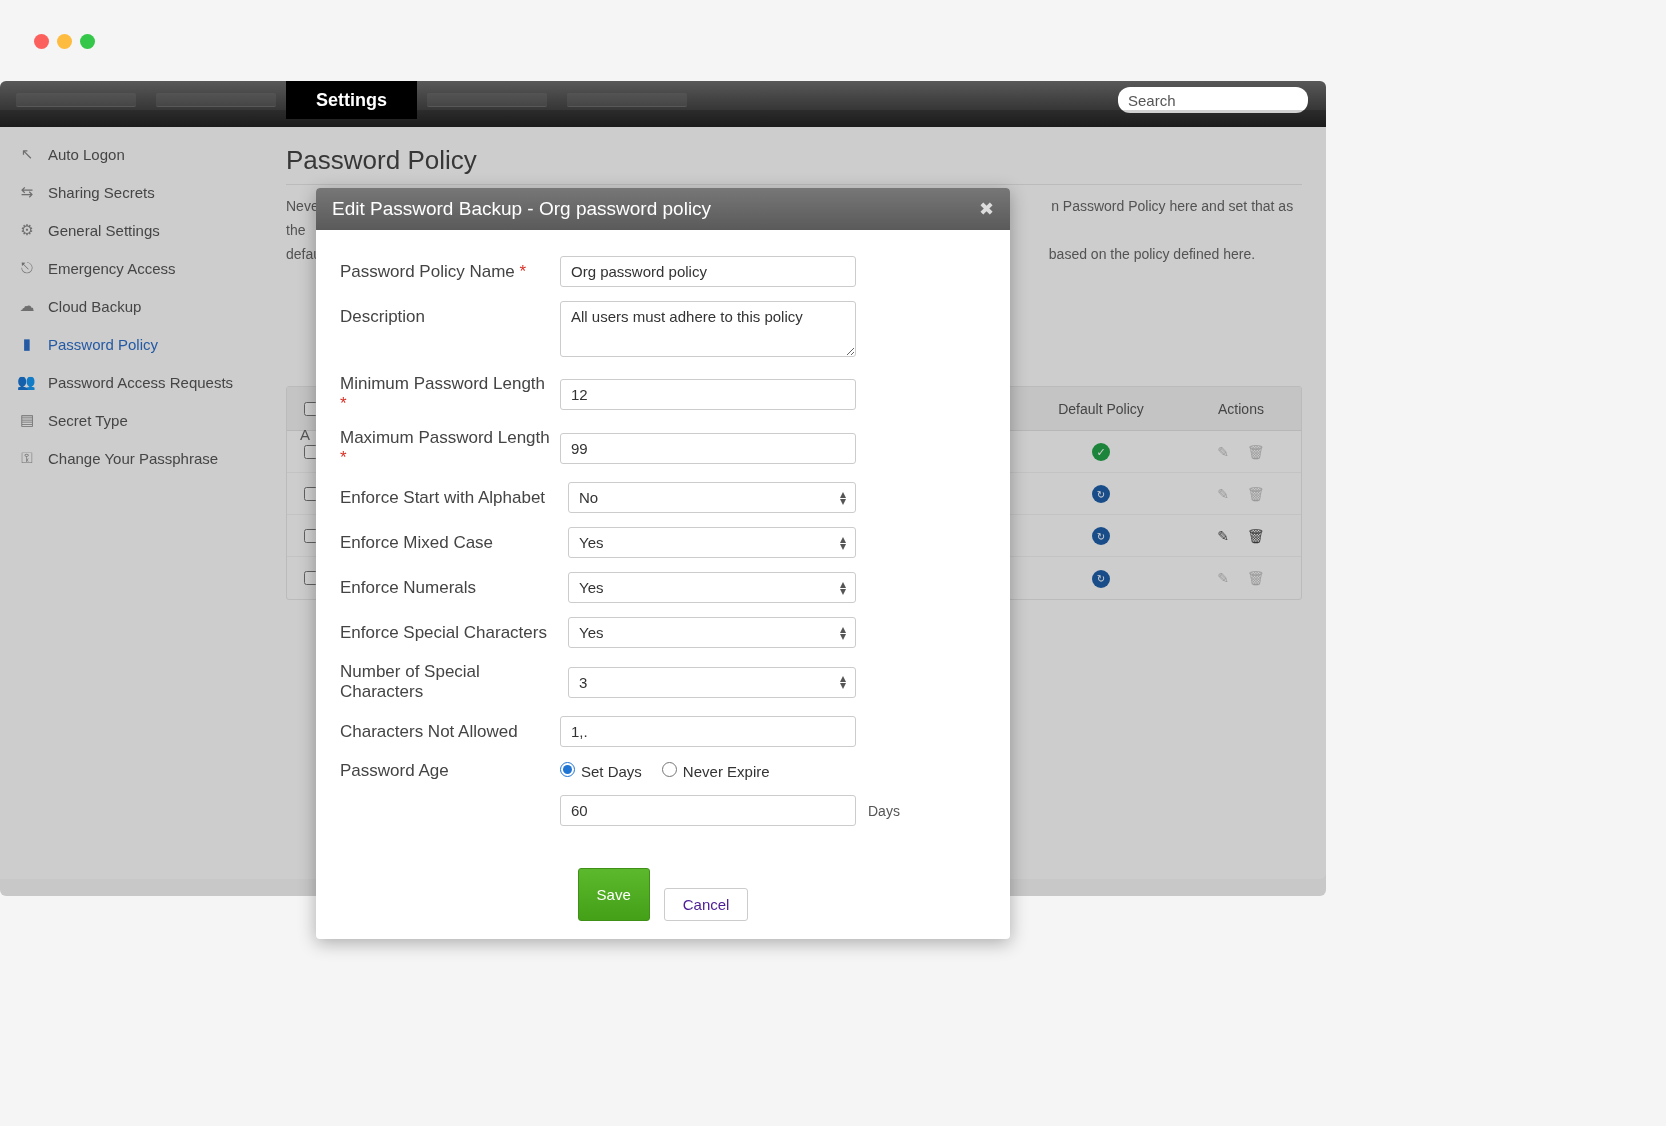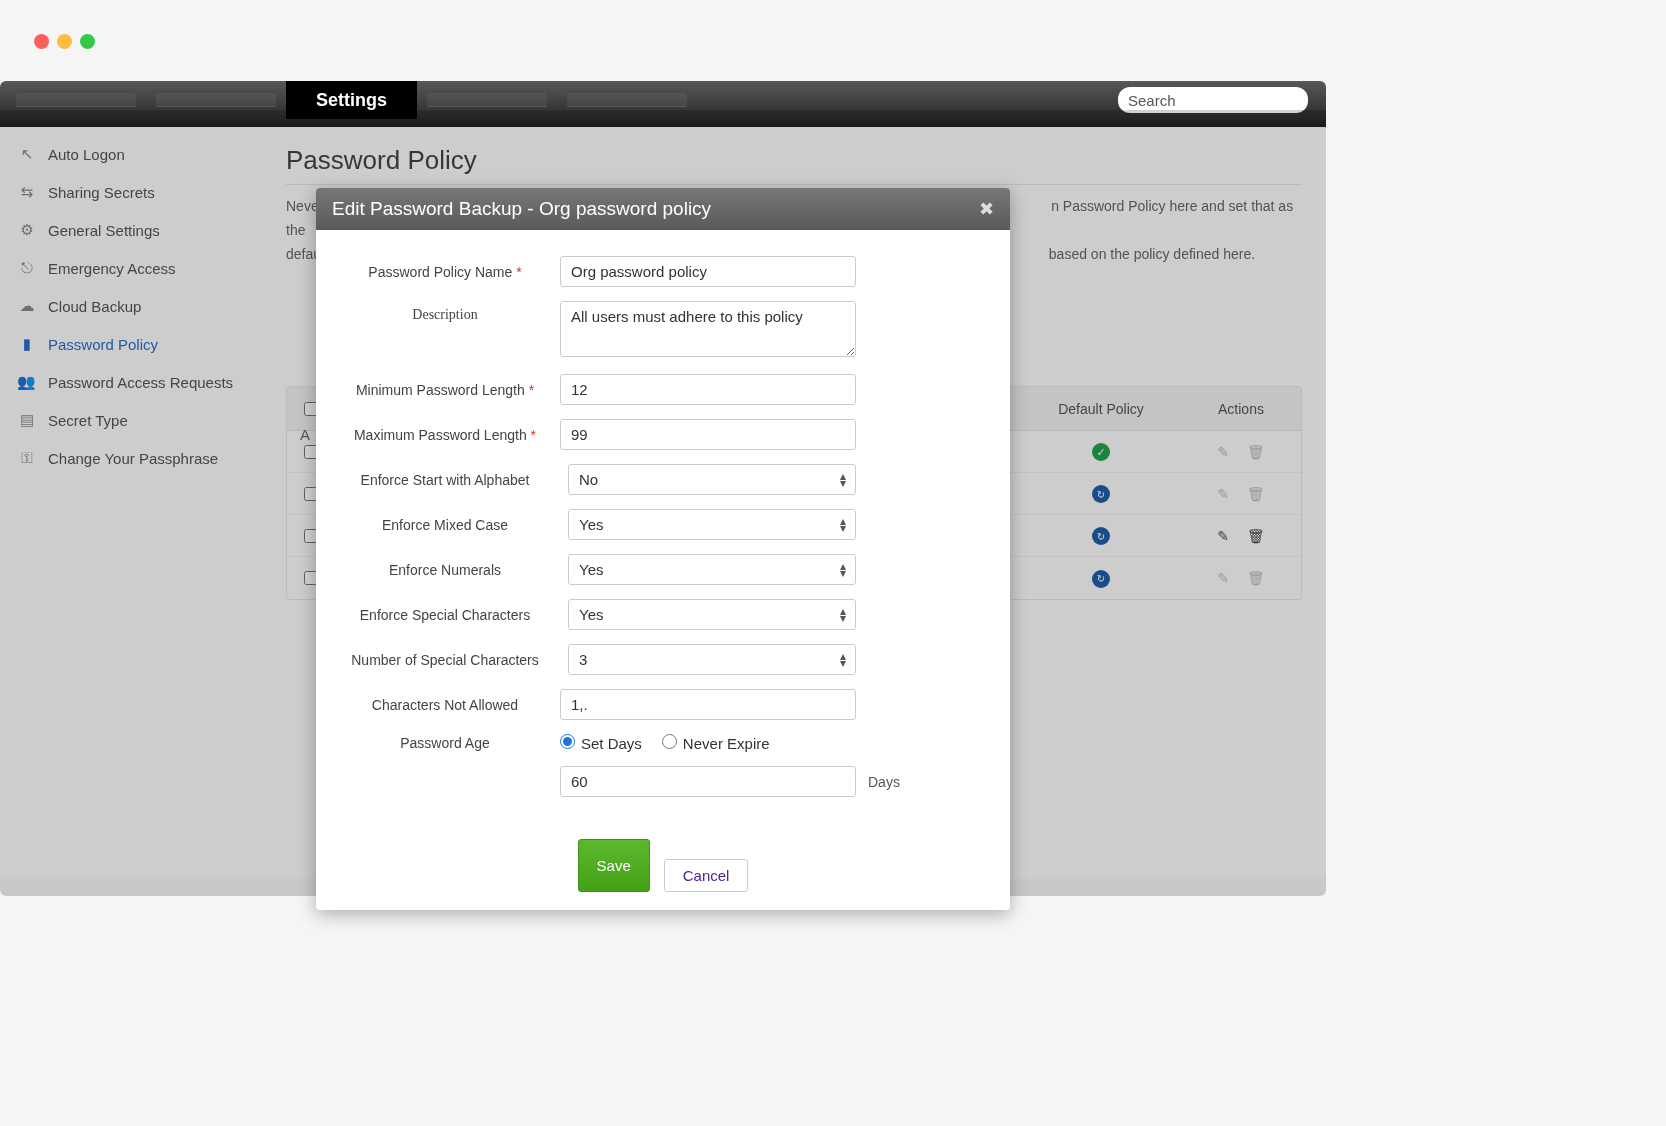--- a/index.html
+++ b/index.html
@@ -141,21 +141,21 @@
   font-size: 19px;
   padding: 10px 16px;
   border-top-left-radius: 4px;
   border-top-right-radius: 4px;
   display: flex; align-items: center;
 }
 .modal-close { margin-left: auto; color: #ddd; cursor: pointer; font-size: 18px; }
 .modal-body { padding: 12px 24px 20px; }
 .form-row { display: flex; align-items: center; margin: 14px 0; }
 .form-row.top { align-items: flex-start; }
-.form-label { width: 220px; text-align: center; padding-right: 10px; color: #444; font-size: 14px; }
+.form-label { width: 220px; text-align: left; padding-right: 10px; color: #444; font-size: 17px; }
 .req { color: #d93025; }
 .form-field { width: 296px; }
 .form-suffix { margin-left: 12px; color: #555; text-align: center; }
 .text-input, .select-input, .textarea-input {
   width: 100%;
   border: 1px solid #ccc;
   border-radius: 3px;
   padding: 6px 10px;
   font-size: 15px;
   color: #333;
@@ -314,21 +314,21 @@
     <div class="modal-header">
       <span>Edit Password Backup - Org password policy</span>
       <span class="modal-close">✖</span>
     </div>
     <div class="modal-body">
       <div class="form-row">
         <div class="form-label"><span>Password Policy Name</span> <span class="req">*</span></div>
         <div class="form-field"><input class="text-input" type="text" value="Org password policy" style=""></div>
       </div>
       <div class="form-row top">
-        <div class="form-label" style="padding-top:6px;font-family:Liberation Serif, serif;">Description</div>
+        <div class="form-label" style="padding-top:6px;">Description</div>
         <div class="form-field"><textarea class="textarea-input" style="">All users must adhere to this policy</textarea></div>
       </div>
       <div class="form-row">
         <div class="form-label"><span>Minimum Password Length</span> <span class="req">*</span></div>
         <div class="form-field"><input class="text-input" type="text" value="12" style=""></div>
       </div>
       <div class="form-row">
         <div class="form-label"><span>Maximum Password Length</span> <span class="req">*</span></div>
         <div class="form-field"><input class="text-input" type="text" value="99" style=""></div>
       </div>

